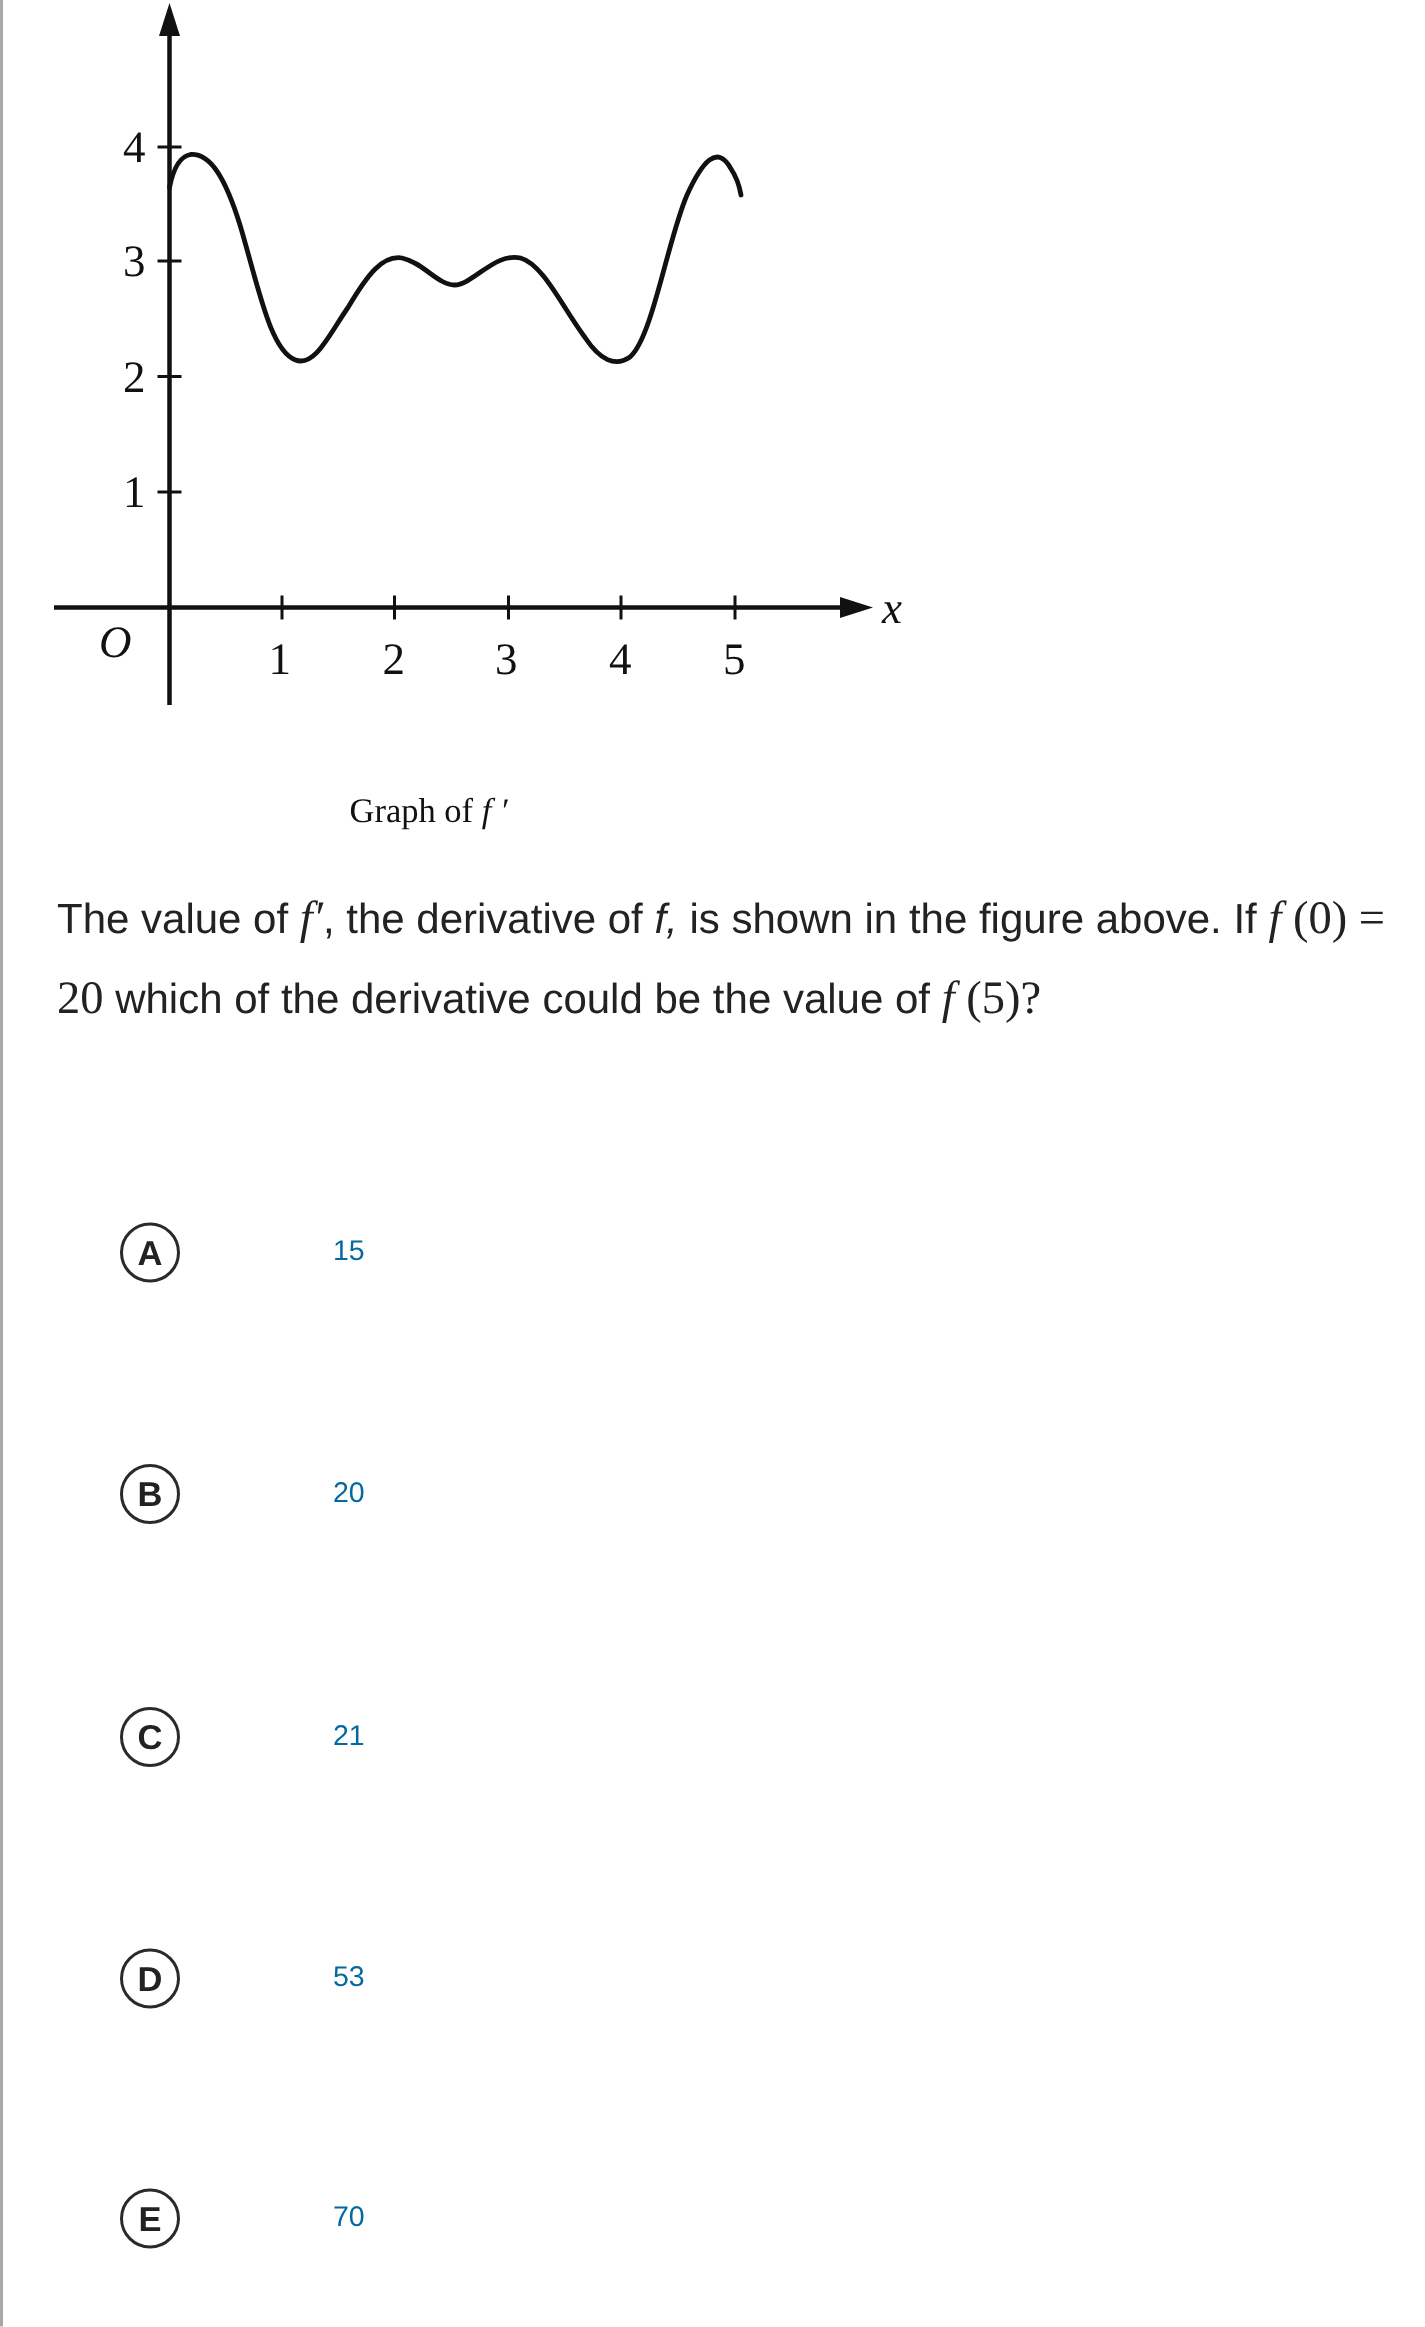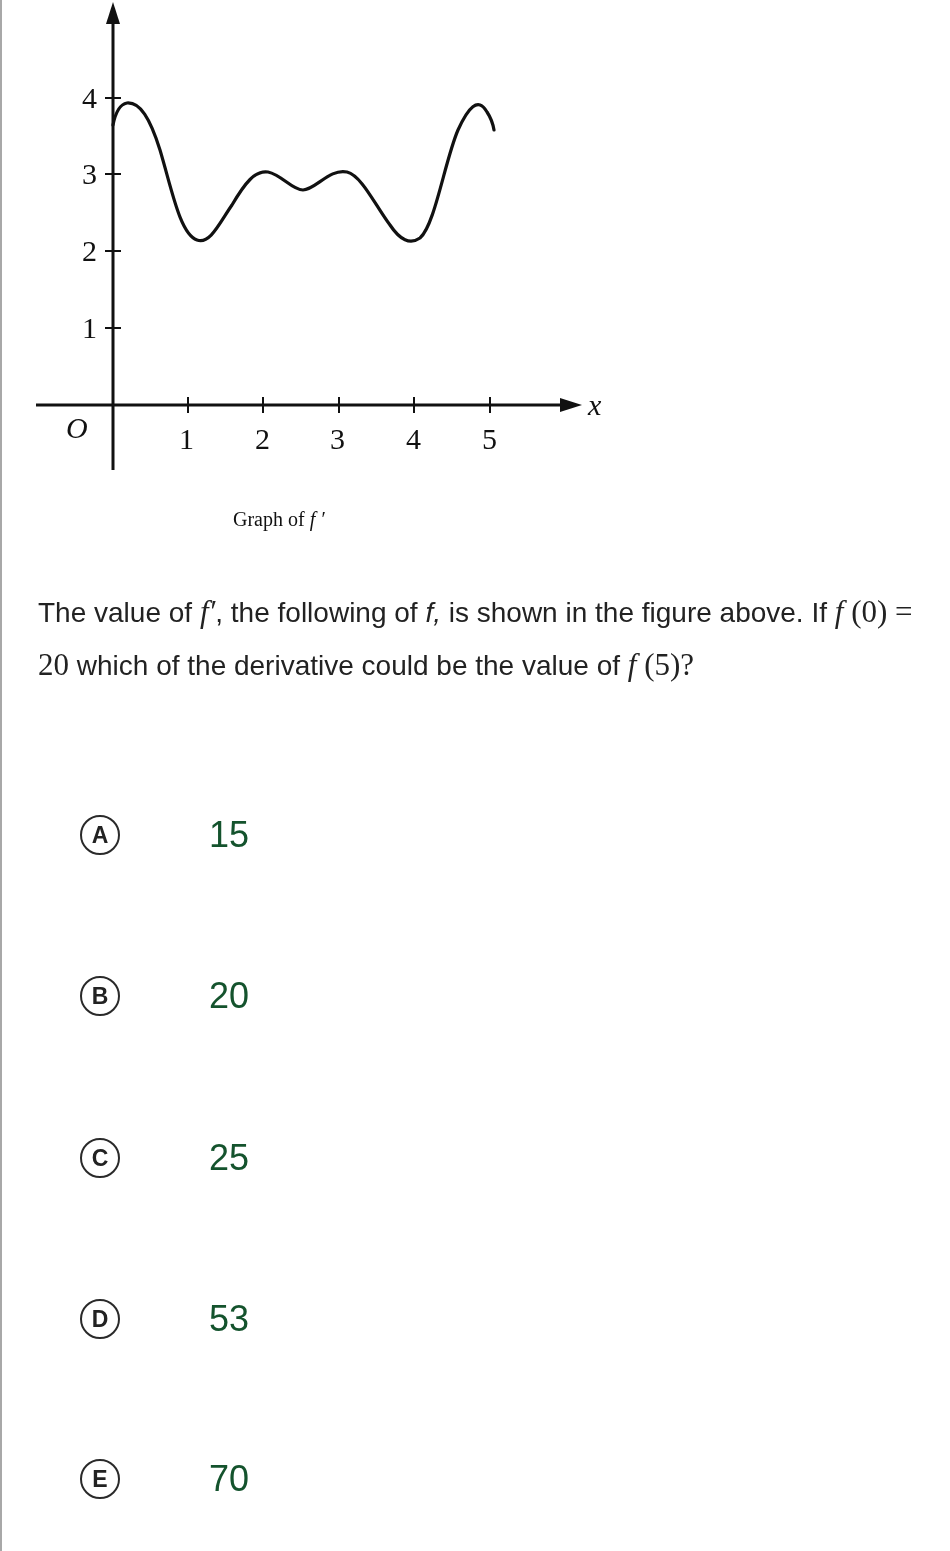--- a/index.html
+++ b/index.html
@@ -1,30 +1,30 @@
 <!DOCTYPE html>
 <html><head>
 <meta charset="utf-8">
 <style>
   html, body { margin:0; padding:0; background:#ffffff; }
   body { width:950px; height:1551px; position:relative; overflow:hidden;
          font-family:"Liberation Sans", sans-serif; color:#212121; }
   .left-border { position:absolute; left:0; top:0; width:2px; height:1551px; background:#a8a8a8; }
   #graph { position:absolute; left:0; top:0; }
-  .caption { position:absolute; left:233px; top:508px; font-family:"Liberation Serif", serif;
-             font-size:20px; color:#111; }
+  .caption { position:absolute; left:233px; top:528px; font-family:"Liberation Serif", serif;
+             font-size:23px; color:#111; }
   .caption .fp { font-style:italic; }
   .question { position:absolute; left:38px; top:586px; width:890px; font-size:28px;
               line-height:52px; color:#222; }
   .question .m { font-family:"Liberation Serif", serif; font-size:31px; }
   .question .mi { font-family:"Liberation Serif", serif; font-style:italic; font-size:31px; }
   .option { position:absolute; left:80px; height:46px; width:300px; display:flex; align-items:center; cursor:pointer; }
   .bubble { width:40px; height:40px; border:2.5px solid #2a2a2a; border-radius:50%; box-sizing:border-box;
             display:flex; align-items:center; justify-content:center; font-weight:bold; font-size:23px; color:#222; }
-  .opt-val { position:absolute; left:129px; font-size:36px; color:#14532d; }
+  .opt-val { position:absolute; left:142px; font-size:19px; color:#0369a1; }
 </style>
 </head>
 <body>
 
 <div class="left-border"></div>
 
 <svg id="graph" width="640" height="480" viewBox="0 0 640 480">
 
   <line x1="113" y1="470" x2="113" y2="14" stroke="#111" stroke-width="3"></line>
   <polygon points="113,2 106,24 120,24" fill="#111"></polygon>
@@ -72,34 +72,34 @@
            C468,108 478,96 487,112
            C491,118 493,124 494,130" fill="none" stroke="#111" stroke-width="3.2" stroke-linecap="round"></path>
 </svg>
 
 <div class="caption">
   <span>Graph of</span>
   <span class="fp">f ′</span>
 </div>
 
 <div class="question">
-  <span>The value of </span><span class="mi">f′</span><span>, the following of </span><span style="font-style:italic">f,</span><span> is shown in the figure above. If </span><span class="mi">f</span><span class="m"> (0) = 20</span><span> which of the derivative could be the value of </span><span class="mi">f</span><span class="m"> (5)</span><span class="m">?</span>
+  <span>The value of </span><span class="mi">f′</span><span>, the derivative of </span><span style="font-style:italic">f,</span><span> is shown in the figure above. If </span><span class="mi">f</span><span class="m"> (0) = 20</span><span> which of the derivative could be the value of </span><span class="mi">f</span><span class="m"> (5)</span><span class="m">?</span>
 </div>
 
 <div class="option" style="top:812px">
   <div class="bubble">A</div>
   <span class="opt-val">15</span>
 </div>
 <div class="option" style="top:973px">
   <div class="bubble">B</div>
   <span class="opt-val">20</span>
 </div>
 <div class="option" style="top:1135px">
   <div class="bubble">C</div>
-  <span class="opt-val">25</span>
+  <span class="opt-val">21</span>
 </div>
 <div class="option" style="top:1296px">
   <div class="bubble">D</div>
   <span class="opt-val">53</span>
 </div>
 <div class="option" style="top:1456px">
   <div class="bubble">E</div>
   <span class="opt-val">70</span>
 </div>
 

